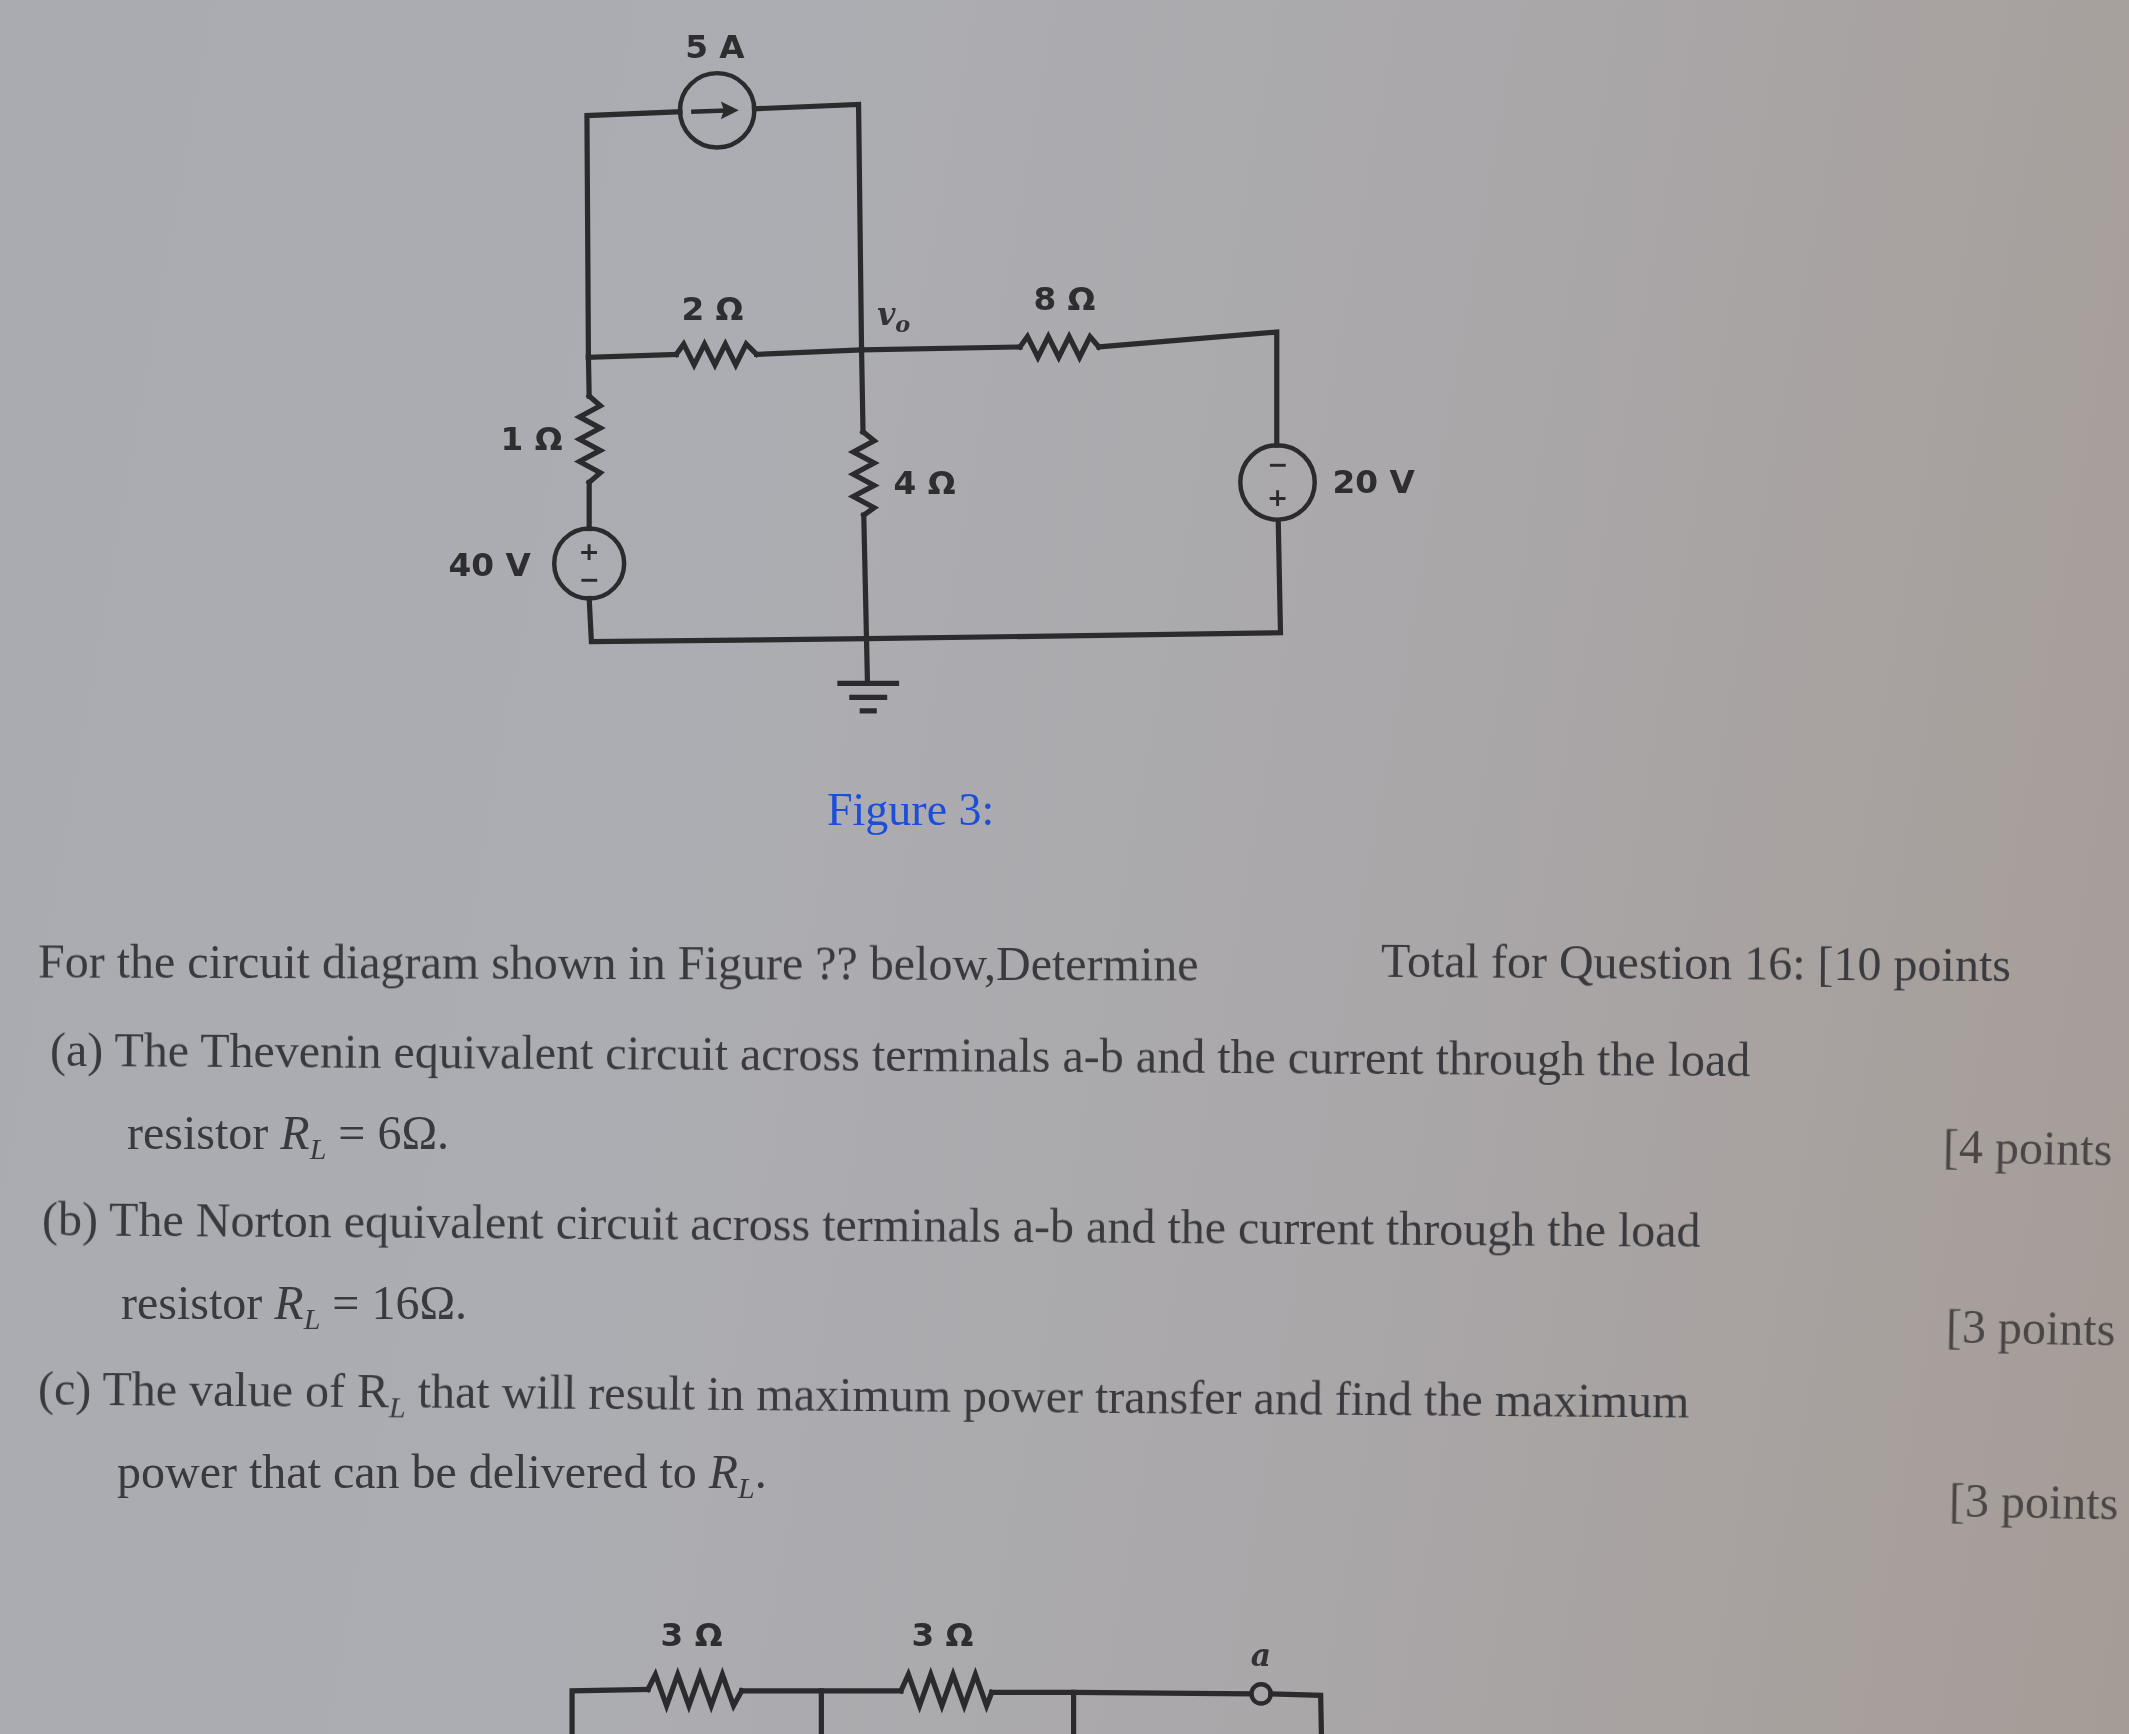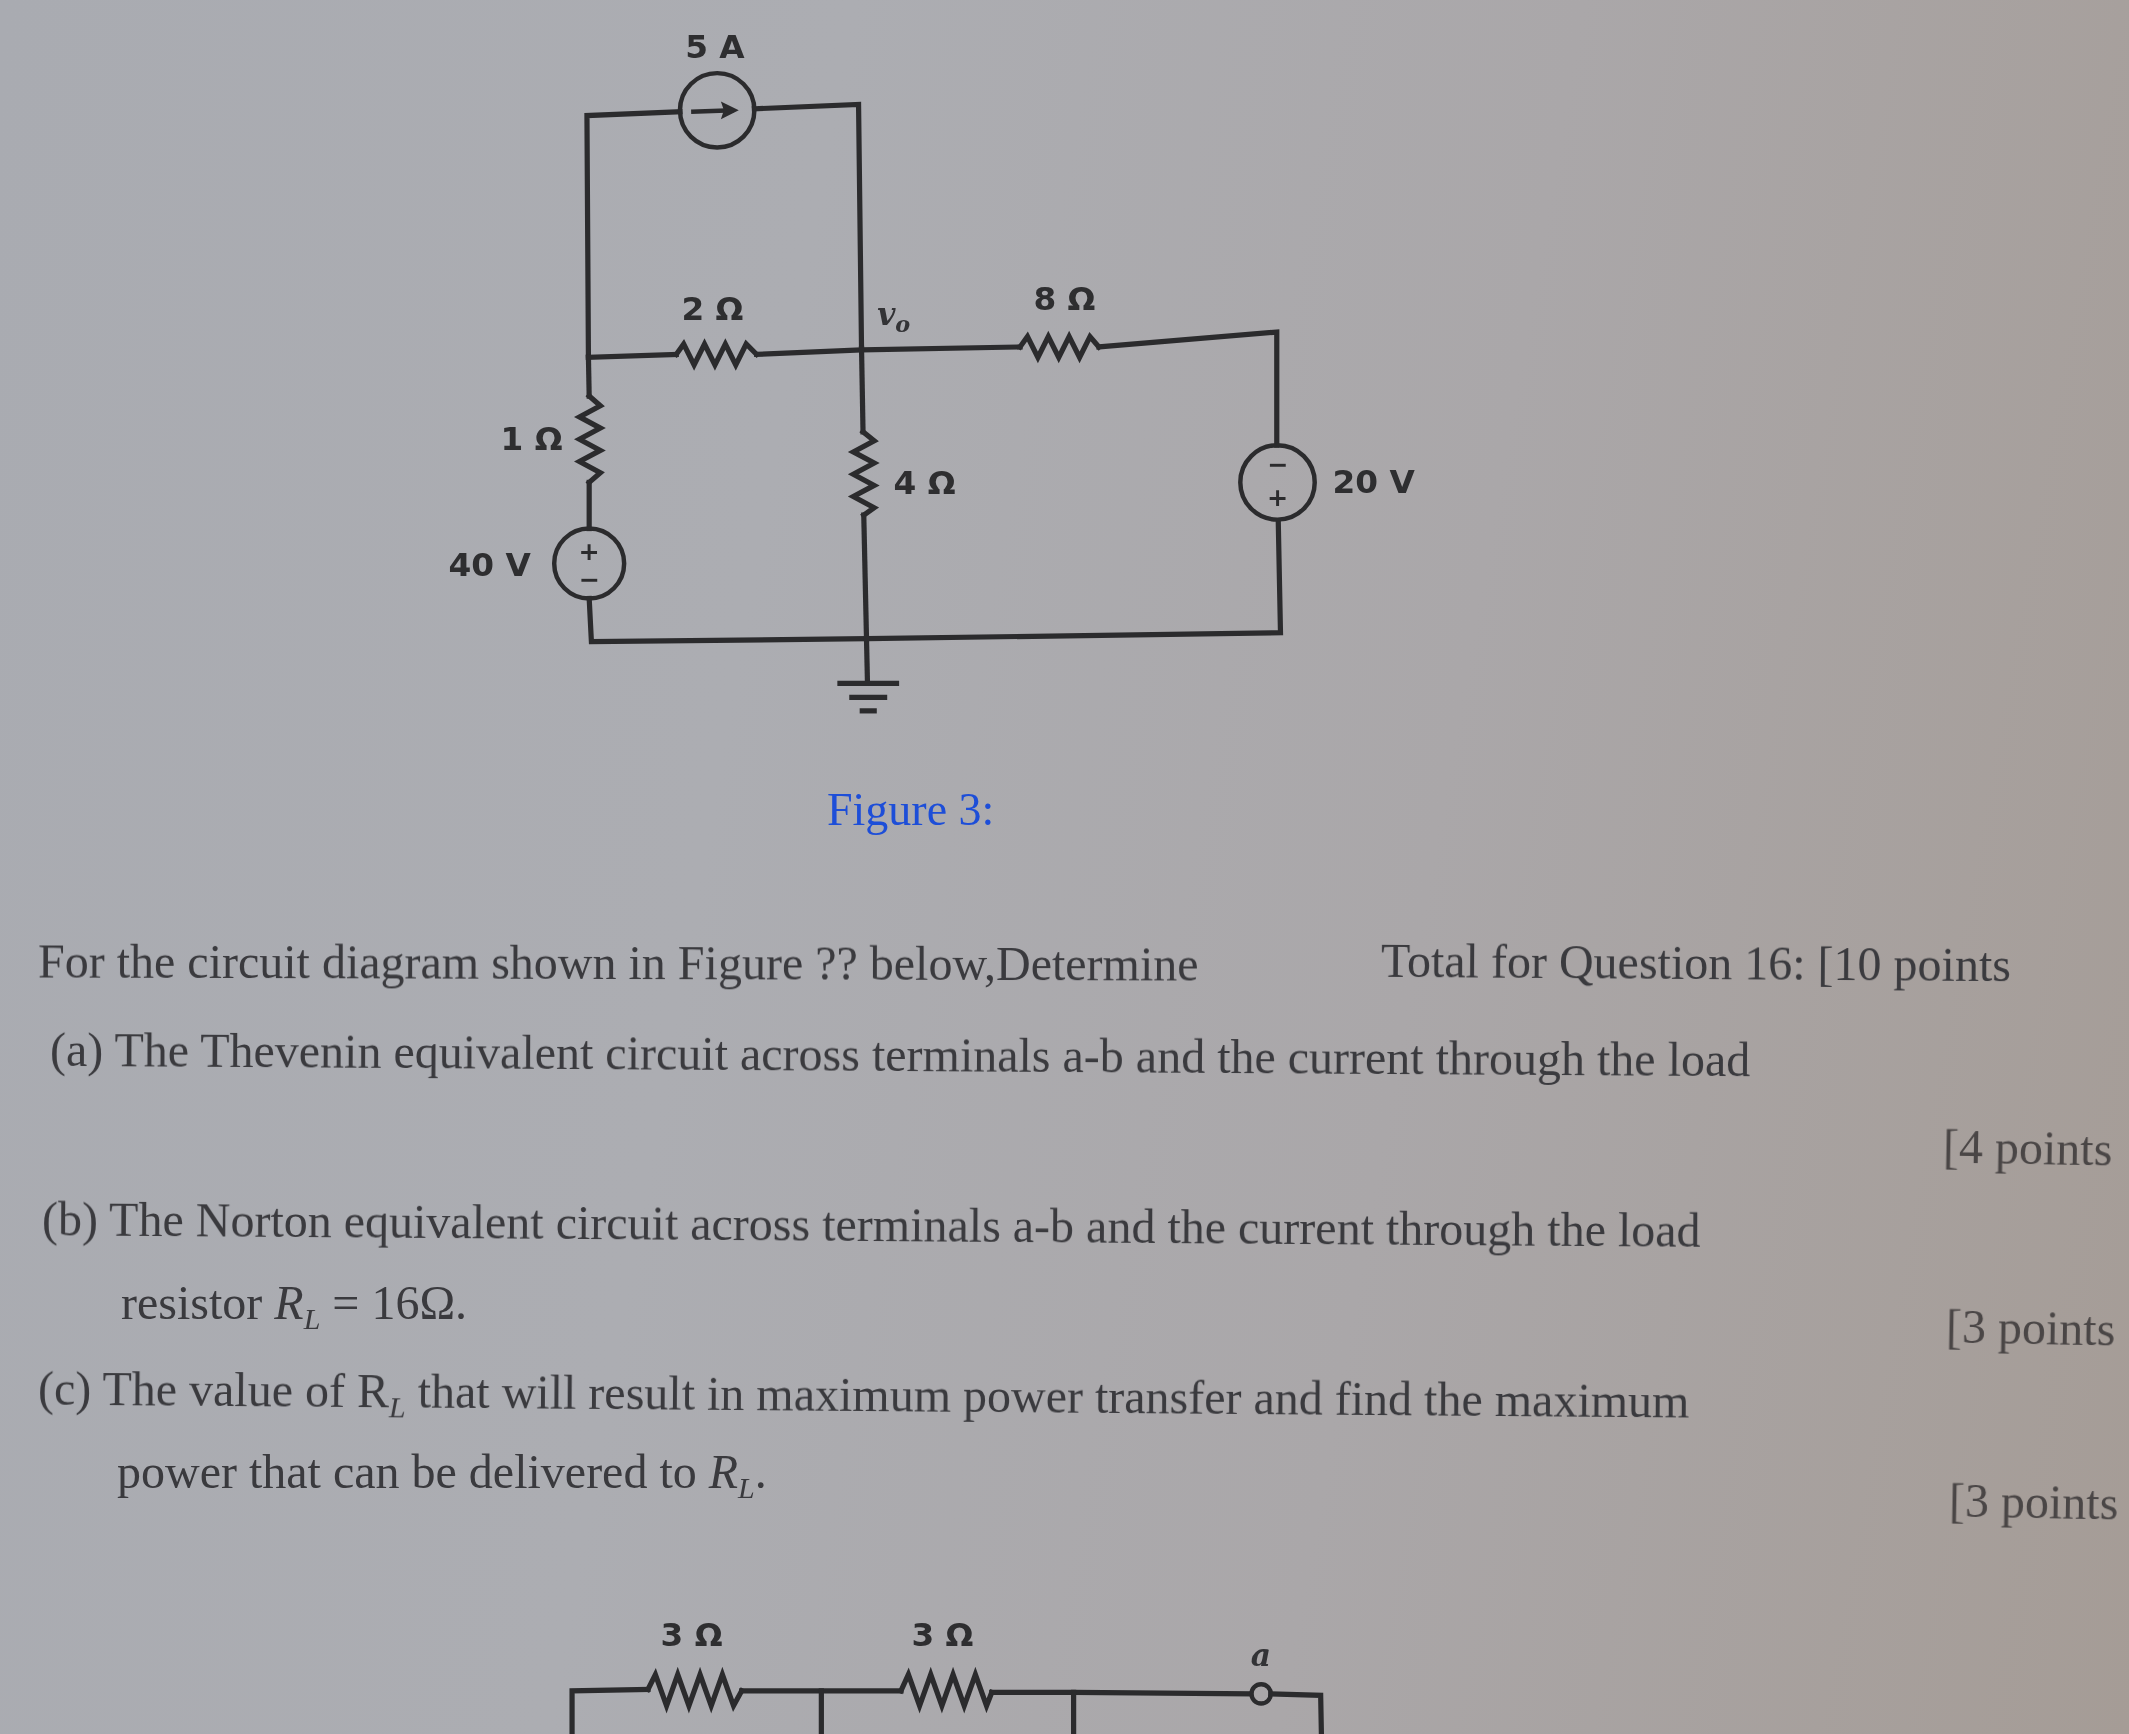--- a/index.html
+++ b/index.html
@@ -107,20 +107,23 @@
 
   <div class="txt fig-caption" style="left:819px; top:787px;">Figure 3:</div>
 
   <div class="txt" style="left:30px; top:939px; transform: rotate(0.15deg);">For the circuit diagram shown in Figure ?? below,Determine</div>
   <div class="txt" style="left:1373px; top:939px; transform: rotate(0.4deg);">Total for Question 16: [10 points</div>
 
   <div class="txt" style="left:42px; top:1031px; transform: rotate(0.35deg);">
     <span>(a)</span>
     <span>The Thevenin equivalent circuit across terminals </span><span class="bold">a-b</span><span> and the current through the load</span>
   </div>
+  <div class="txt" style="left:119px; top:1109px;">
+    <span>resistor </span><span class="math">R</span><span class="sub">L</span><span> = 6Ω.</span>
+  </div>
   <div class="txt points" style="left:1935px; top:1124px; transform: rotate(1deg);">[4 points</div>
 
   <div class="txt" style="left:34px; top:1201px; transform: rotate(0.4deg);">
     <span>(b)</span>
     <span>The Norton equivalent circuit across terminals </span><span class="bold">a-b</span><span> and the current through the load</span>
   </div>
   <div class="txt" style="left:113px; top:1279px;">
     <span>resistor </span><span class="math">R</span><span class="sub">L</span><span> = 16Ω.</span>
   </div>
   <div class="txt points" style="left:1938px; top:1304px; transform: rotate(1deg);">[3 points</div>

